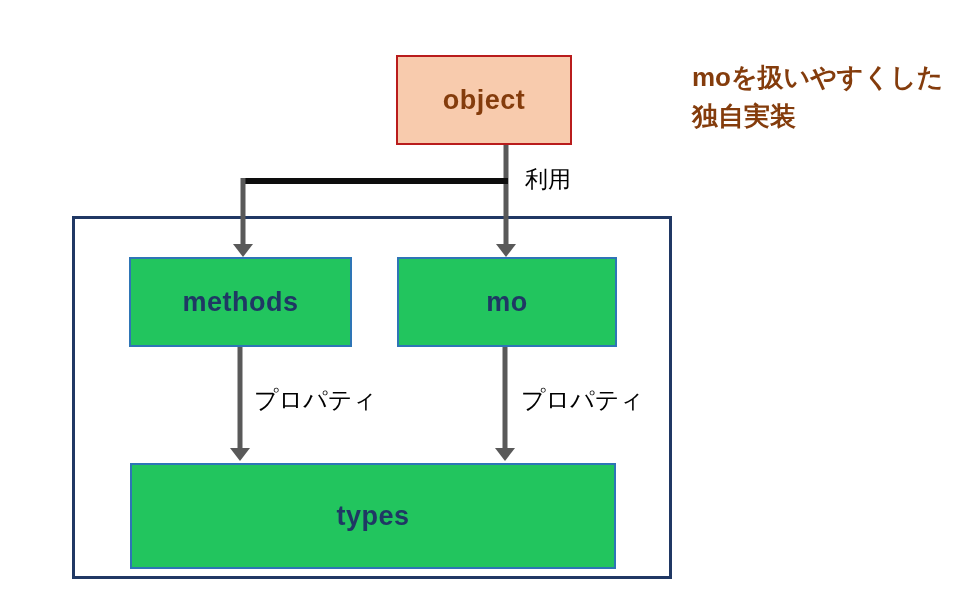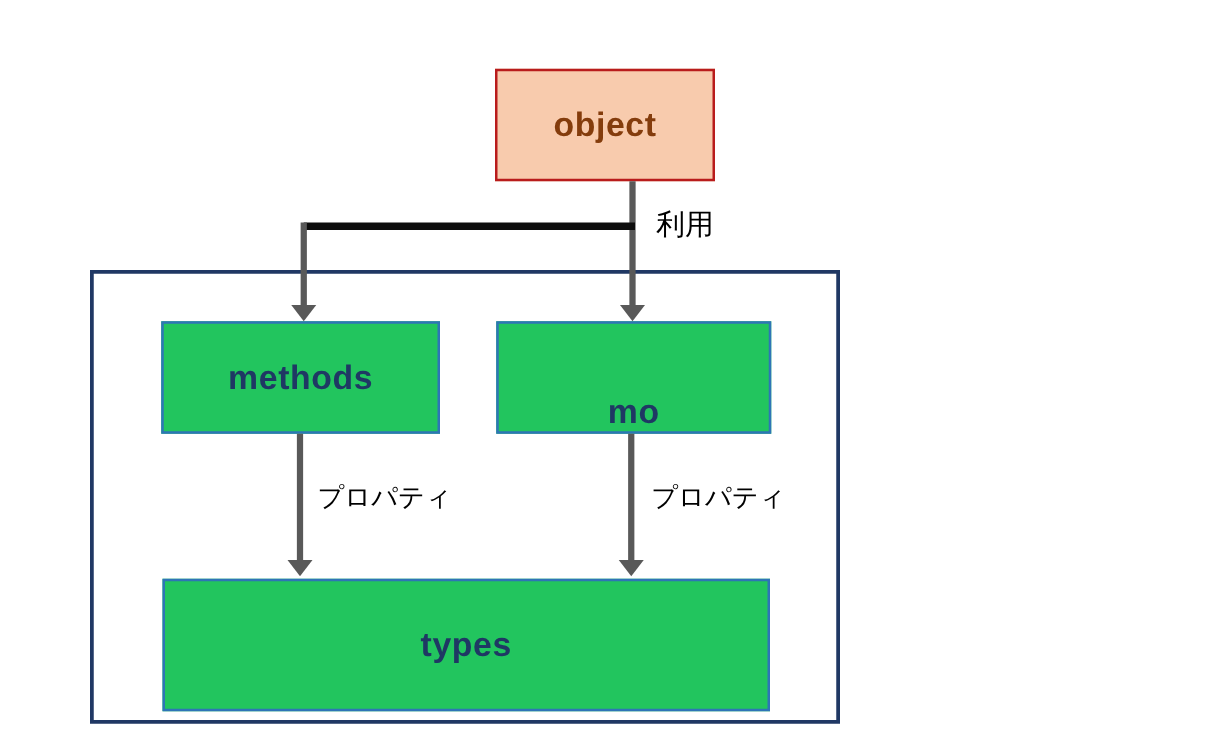--- a/index.html
+++ b/index.html
@@ -19,24 +19,24 @@
     background:#F8CBAD;border:2px solid #b91c1c;
   }
   #object-box .box-label{color:#843C0C;}
   #outer-container{
     position:absolute;left:72px;top:216px;width:600px;height:363px;
     border:3px solid #203864;box-sizing:border-box;background:transparent;
   }
   .blue-box{background:#22c55e;border:2px solid #2E75B6;}
   .blue-box .box-label{color:#1F3864;}
   #methods-box{left:129px;top:257px;width:223px;height:90px;}
-  #mo-box{left:397px;top:257px;width:220px;height:90px;align-items:flex-end;}
+  #mo-box{left:397px;top:257px;width:220px;height:90px;}
   #types-box{left:130px;top:463px;width:486px;height:106px;align-items:center;}
   .edge-label{
-    position:absolute;color:#000000;font-size:21px;white-space:nowrap;
+    position:absolute;color:#000000;font-size:24px;white-space:nowrap;
     font-family:"Liberation Sans","DejaVu Sans",sans-serif;
   }
   #use-label{left:525px;top:164px;font-size:23px;text-align:center;}
   #property-label-left{left:254px;top:384px;}
   #property-label-right{left:521px;top:384px;}
   .note{
     position:absolute;font-weight:700;font-size:26px;line-height:39px;
     white-space:nowrap;
   }
   #note-custom-impl{left:692px;top:58px;color:#843C0C;}
@@ -93,15 +93,19 @@
     <g>
       <line x1="505" y1="347" x2="505" y2="448" stroke="#595959" stroke-width="5"></line>
       <polygon points="495,448 515,448 505,461" fill="#595959"></polygon>
     </g>
   </svg>
 
   <span class="edge-label" id="use-label">利用</span>
   <span class="edge-label" id="property-label-left">プロパティ</span>
   <span class="edge-label" id="property-label-right">プロパティ</span>
 
+  <div class="note" id="note-custom-impl">
+    <div>moを扱いやすくした</div>
+    <div>独自実装</div>
+  </div>
 
 
 </div>
 
 </body></html>

